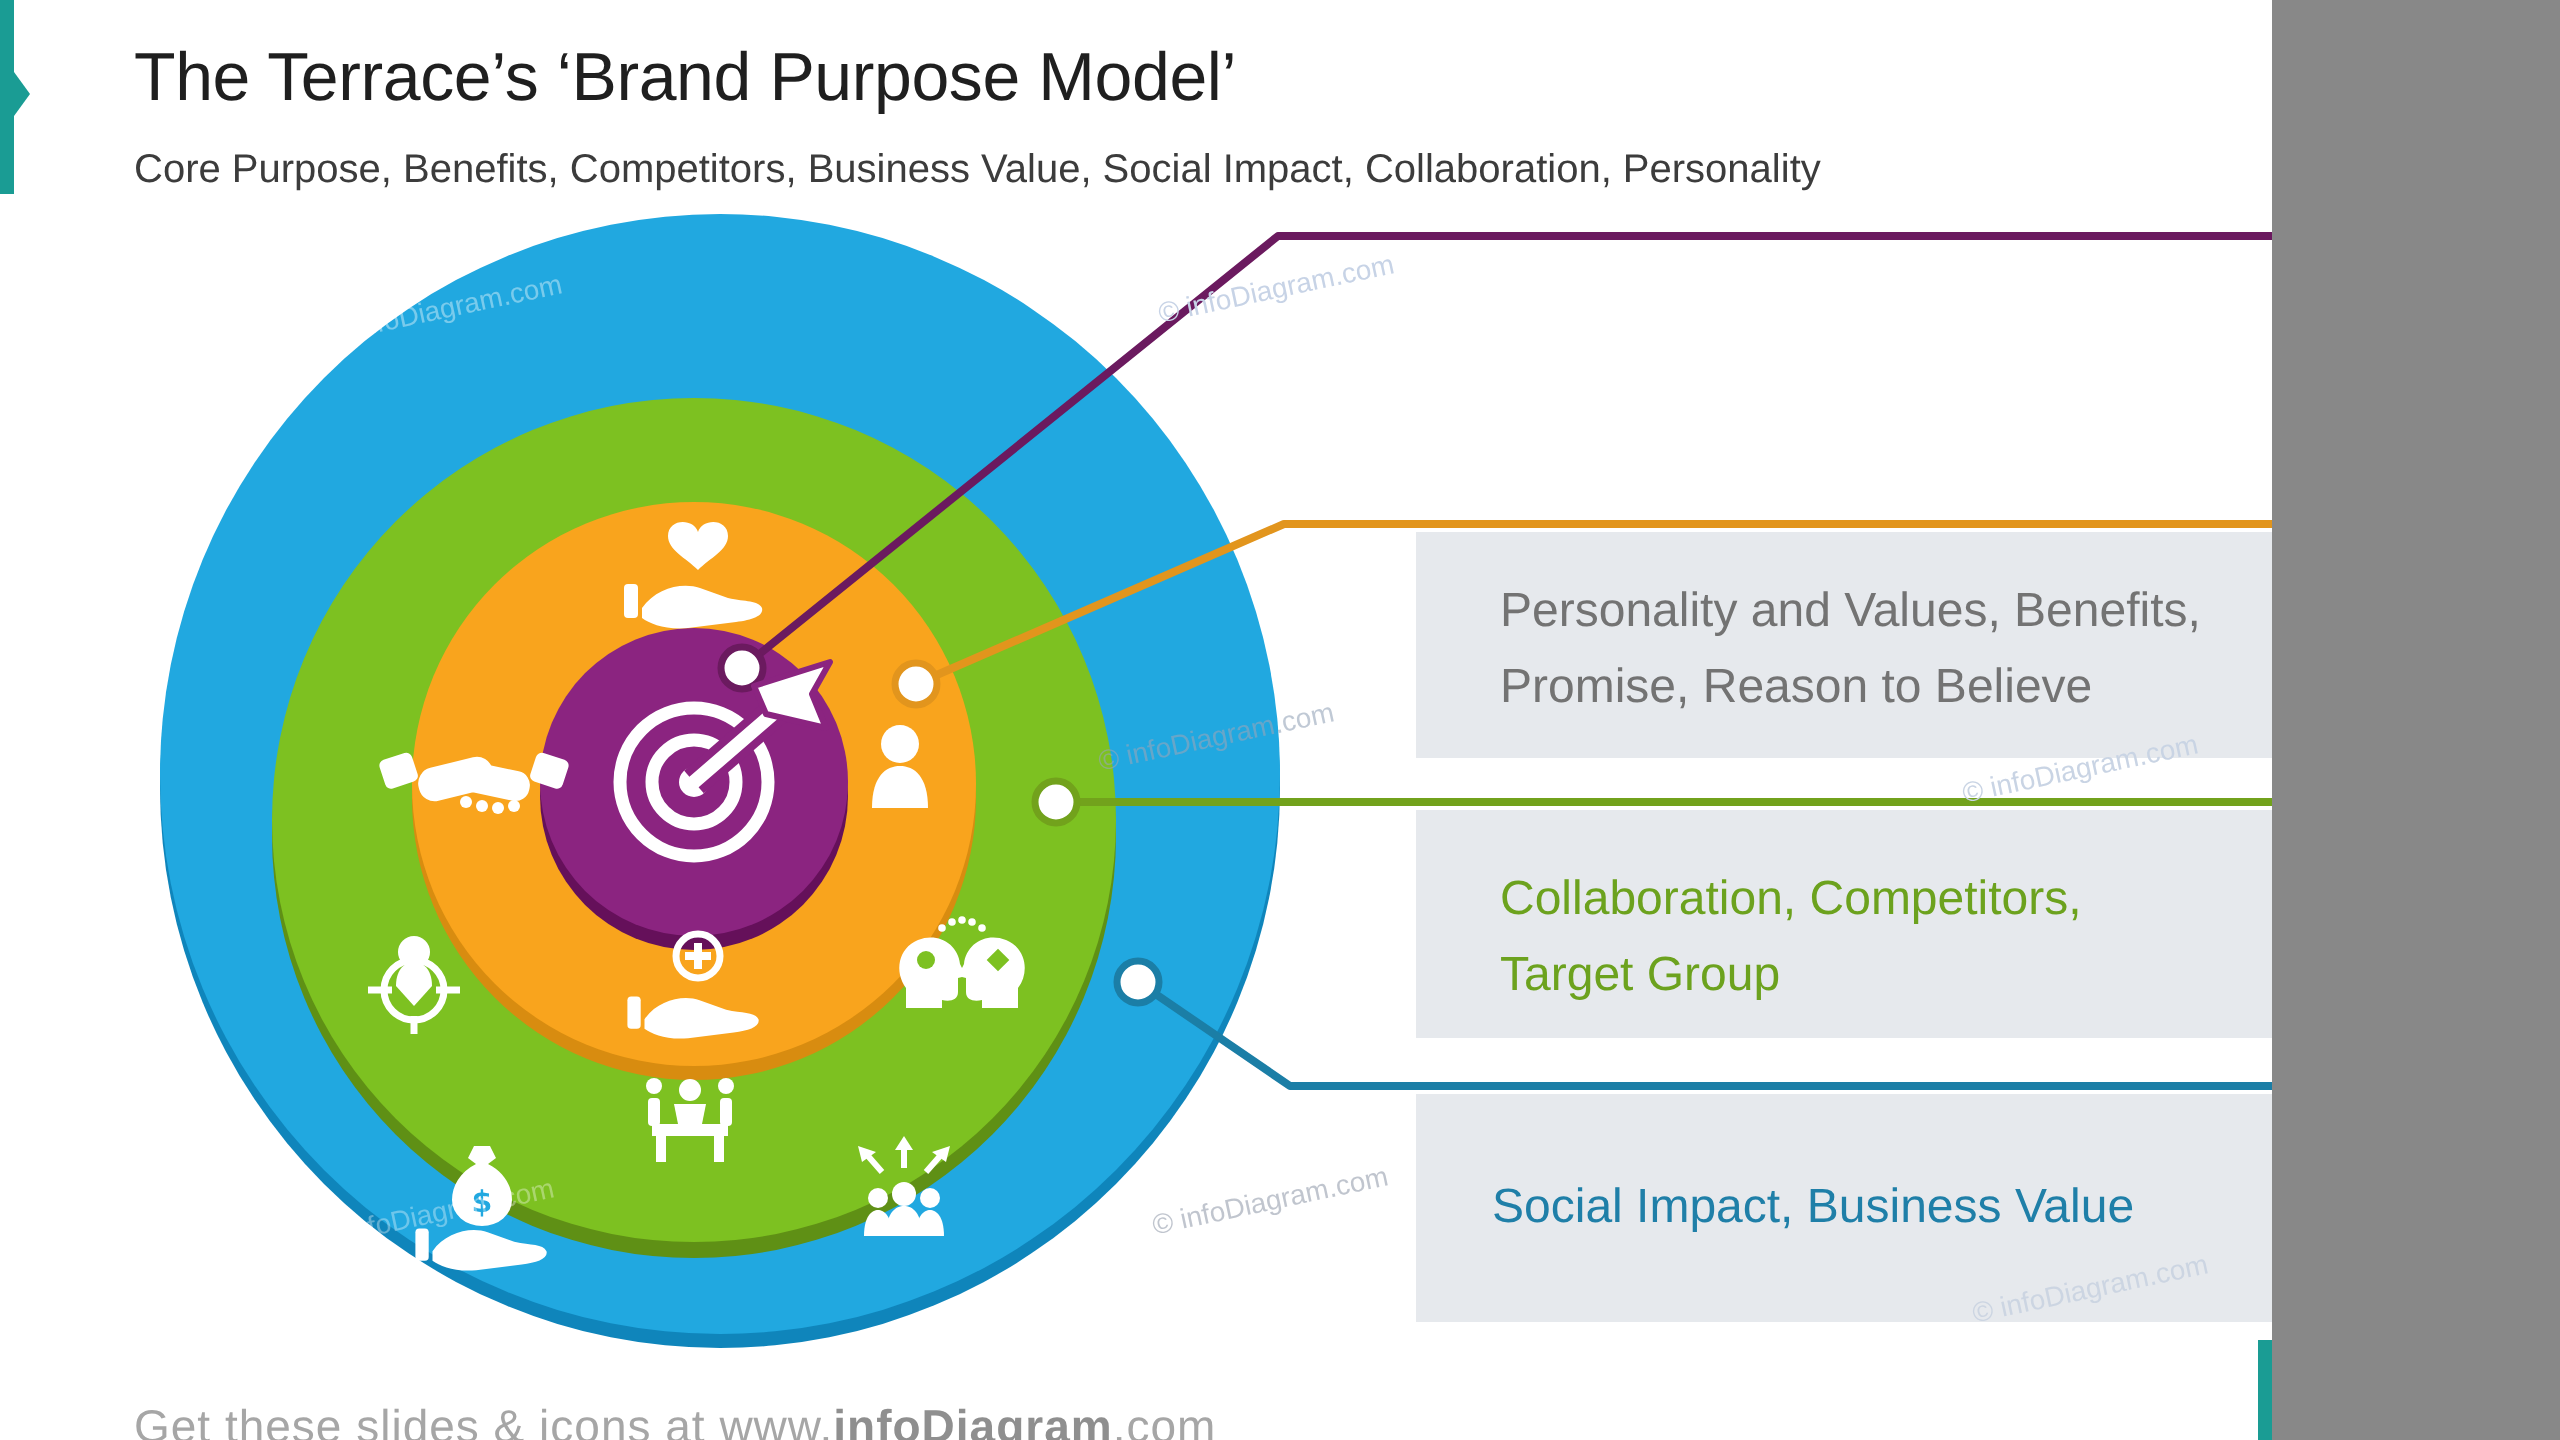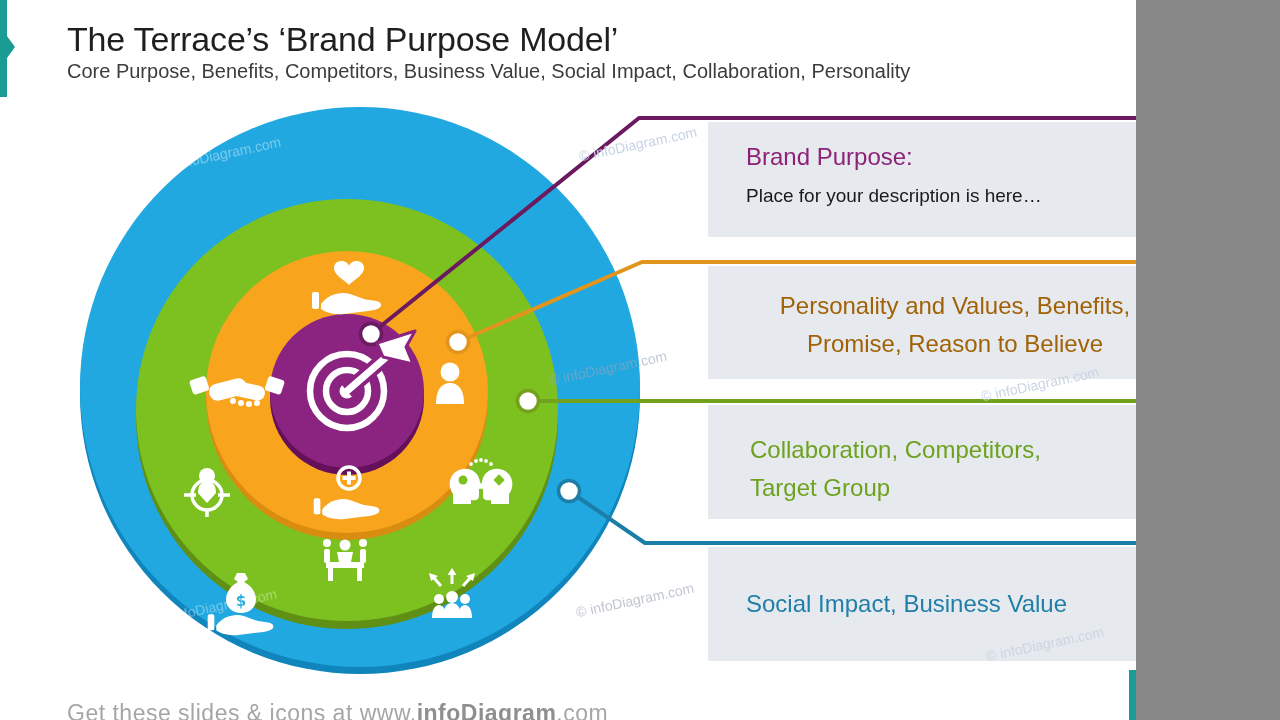--- a/index.html
+++ b/index.html
@@ -5,29 +5,29 @@
   html,body{margin:0;padding:0;background:#888;}
   .slide{position:relative;width:1136px;height:720px;background:#ffffff;overflow:hidden;
          font-family:"Liberation Sans", sans-serif;}
   
   .ribbon{position:absolute;left:0;top:0;width:7px;height:97px;background:#1A9C94;}
   .ribbon-arrow{position:absolute;left:7px;top:36px;width:0;height:0;
     border-top:11px solid transparent;border-bottom:11px solid transparent;border-left:8px solid #1A9C94;}
   .corner-br{position:absolute;right:0;bottom:0;width:7px;height:50px;background:#1A9C94;}
   
   .title{position:absolute;left:67px;top:20px;font-size:34px;color:#1f1f1f;letter-spacing:-0.2px;}
-  .subtitle{position:absolute;left:67px;top:60px;font-size:20px;color:#3c3c3c;font-weight:400;}
+  .subtitle{position:absolute;left:67px;top:74px;font-size:20px;color:#3c3c3c;font-weight:400;}
   
   svg.diagram{position:absolute;left:0;top:0;z-index:1;}
   
   .callout{position:absolute;left:708px;width:484px;background:#E6E9ED;z-index:2;box-sizing:border-box;}
   .co-title{font-size:24px;line-height:38px;}
   .c0 .co-head{color:#8E2178;font-size:24px;}
   .c0 .co-desc{color:#1a1a1a;font-size:19px;margin-top:14px;}
-  .c1 .co-title{color:#a16207;text-align:center;}
+  .c1 .co-title{color:#737373;}
   .c2 .co-title{color:#6CA21E;}
   .c3 .co-title{color:#1F7FA8;}
   .box1{top:122px;height:115px;padding:21px 0 0 38px;}
   .box2{top:266px;height:113px;padding:21px 0 0 42px;}
   .box3{top:405px;height:114px;padding:26px 0 0 42px;}
   .box4{top:547px;height:114px;display:flex;align-items:center;padding-left:38px;}
   
   .wm{position:absolute;z-index:3;font-size:14px;transform:rotate(-12deg);white-space:nowrap;pointer-events:none;}
   .wm1{left:578px;top:136px;color:#c7d3e6;}
   .wm2{left:162px;top:146px;color:rgba(255,255,255,0.40);}
@@ -174,24 +174,20 @@
       <path d="M23,-29 L21,-21 L14,-26 Z"></path>
       <circle cx="-13" cy="-3" r="5"></circle>
         <path d="M-20,16 C-20,6 -16,3 -13,3 C-10,3 -6,6 -6,16 Z"></path>
       <circle cx="13" cy="-3" r="5"></circle>
         <path d="M6,16 C6,6 10,3 13,3 C16,3 20,6 20,16 Z"></path>
       <circle cx="0" cy="-5" r="6"></circle>
         <path d="M-9,16 C-9,4 -4,1 0,1 C4,1 9,4 9,16 Z"></path>
     </g>
   </svg>
 
-  <div class="callout box1 c0">
-    <div class="co-head">Brand Purpose:</div>
-    <div class="co-desc">Place for your description is here…</div>
-  </div>
   <div class="callout box2 c1">
     <div class="co-title" style="max-width:410px">Personality and Values, Benefits, Promise, Reason to Believe</div>
   </div>
   <div class="callout box4 c3">
     <div class="co-title">Social Impact, Business Value</div>
   </div>
   <div class="callout box3 c2">
     <div class="co-title" style="max-width:350px">Collaboration, Competitors, Target Group</div>
   </div>
 

